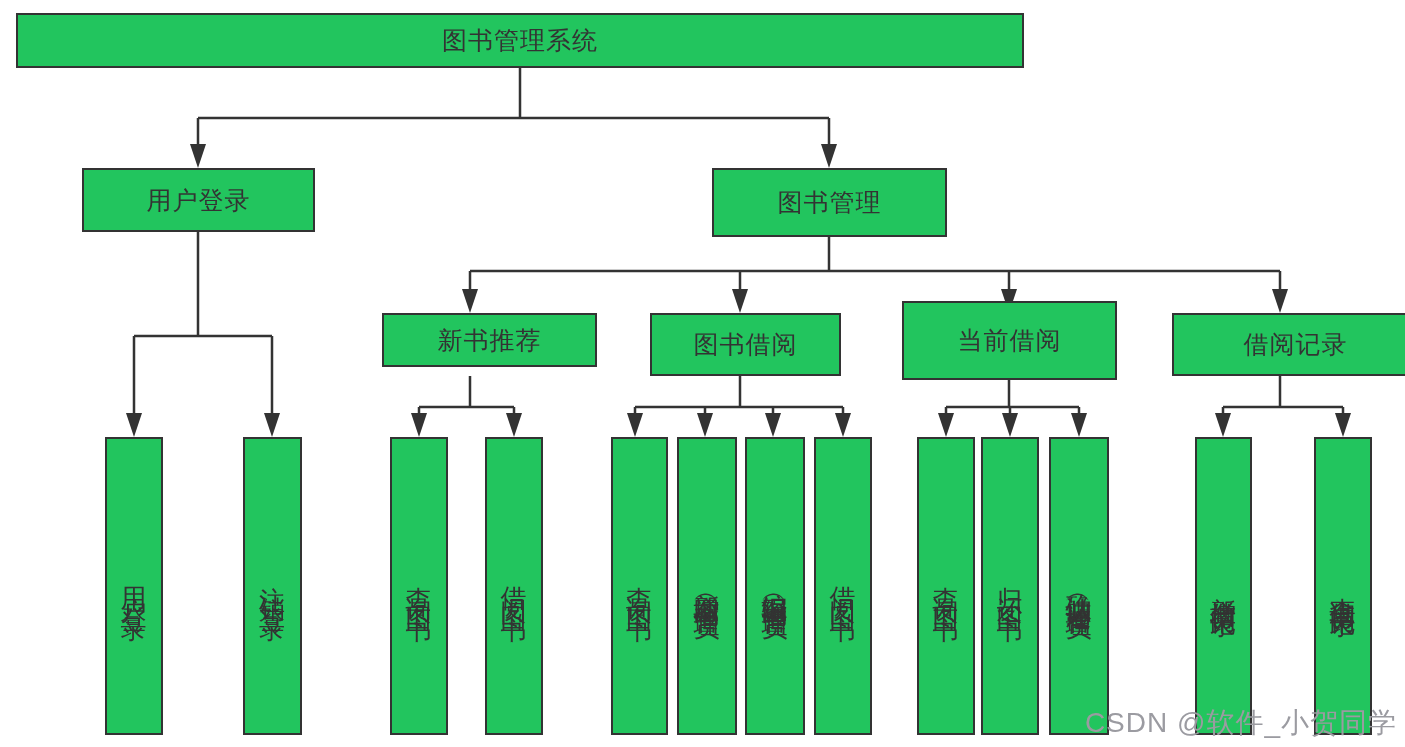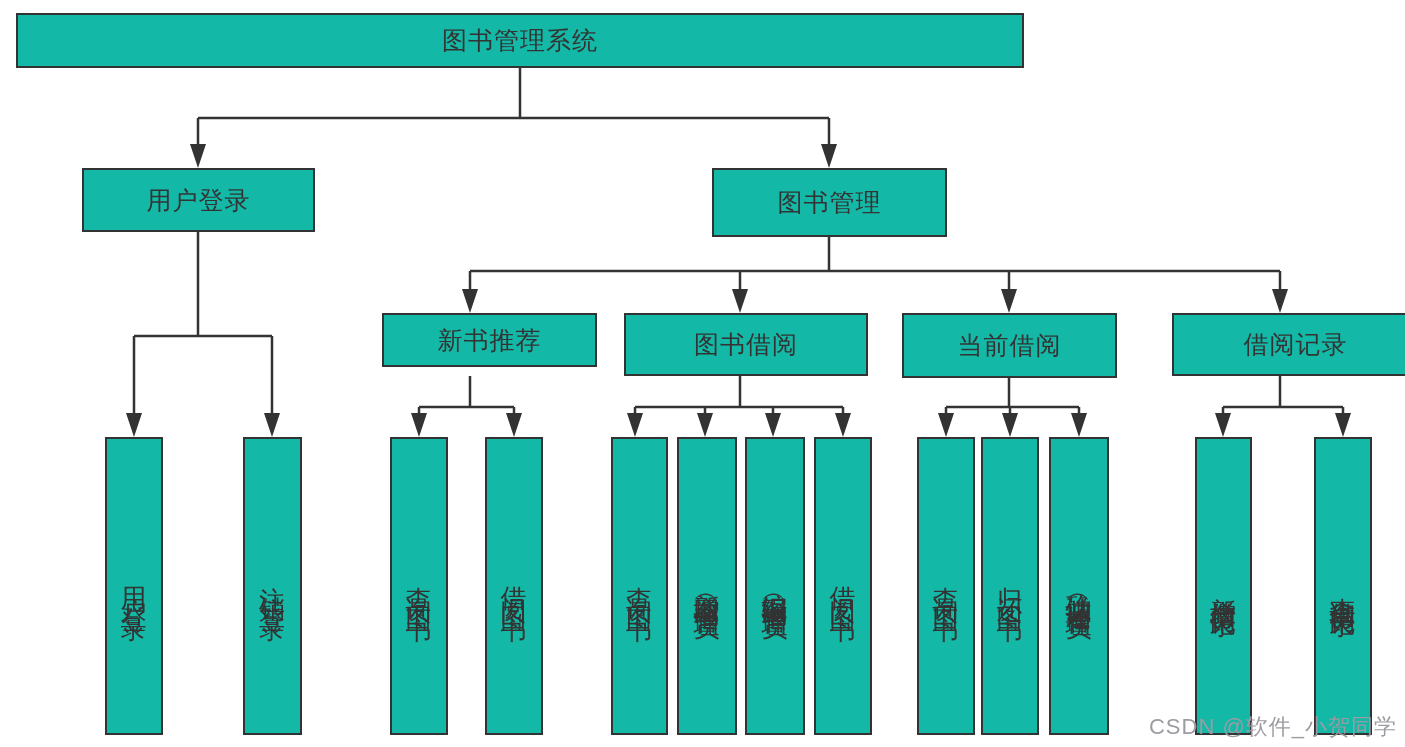--- a/index.html
+++ b/index.html
@@ -13,21 +13,21 @@
   }
   svg.connectors {
     position: absolute;
     left: 0; top: 0;
     width: 1405px; height: 747px;
   }
   .box {
     position: absolute;
     box-sizing: border-box;
     border: 2px solid #333333;
-    background: #14b8a6;
+    background: #22c55e;
     color: #333333;
     display: flex;
     align-items: center;
     justify-content: center;
     text-align: center;
   }
   .box.h {
     font-size: 25px;
     letter-spacing: 1px;
     line-height: 1;
@@ -37,21 +37,21 @@
     text-orientation: mixed;
     font-size: 26px;
     line-height: 1;
   }
   .box.v.loose { letter-spacing: 10px; }
   .box.v.tight { letter-spacing: 3px; }
   .watermark {
     position: absolute;
     right: 8px;
     bottom: 5px;
-    font-size: 22px;
+    font-size: 28px;
     letter-spacing: 1px;
     color: #9b9ba1;
     white-space: nowrap;
   }
 </style>
 </head>
 <body>
 
 <div class="canvas">
 
@@ -97,22 +97,22 @@
         <polygon points="1335,413 1351,413 1343,437" fill="#333333"></polygon>
       </g>
     </svg>
 
   <div class="box h" style="left:16px;top:13px;width:1008px;height:55px">图书管理系统</div>
 
   <div class="box h" style="left:82px;top:168px;width:233px;height:64px">用户登录</div>
   <div class="box h" style="left:712px;top:168px;width:235px;height:69px">图书管理</div>
 
   <div class="box h" style="left:382px;top:313px;width:215px;height:54px">新书推荐</div>
-  <div class="box h" style="left:624px;top:313px;width:244px;height:63px">图书借阅</div>
-  <div class="box h" style="left:902px;top:313px;width:215px;height:65px">当前借阅</div>
+  <div class="box h" style="left:650px;top:313px;width:191px;height:63px">图书借阅</div>
+  <div class="box h" style="left:902px;top:301px;width:215px;height:79px">当前借阅</div>
   <div class="box h" style="left:1172px;top:313px;width:247px;height:63px">借阅记录</div>
 
   <div class="box v loose" style="left:105px;top:437px;width:58px;height:298px">用户登录</div>
   <div class="box v loose" style="left:243px;top:437px;width:59px;height:298px">注销登录</div>
 
   <div class="box v loose" style="left:390px;top:437px;width:58px;height:298px">查询图书</div>
   <div class="box v loose" style="left:485px;top:437px;width:58px;height:298px">借阅图书</div>
 
   <div class="box v loose" style="left:611px;top:437px;width:57px;height:298px">查询图书</div>
   <div class="box v tight" style="left:677px;top:437px;width:60px;height:298px">新增图书（管理员）</div>

